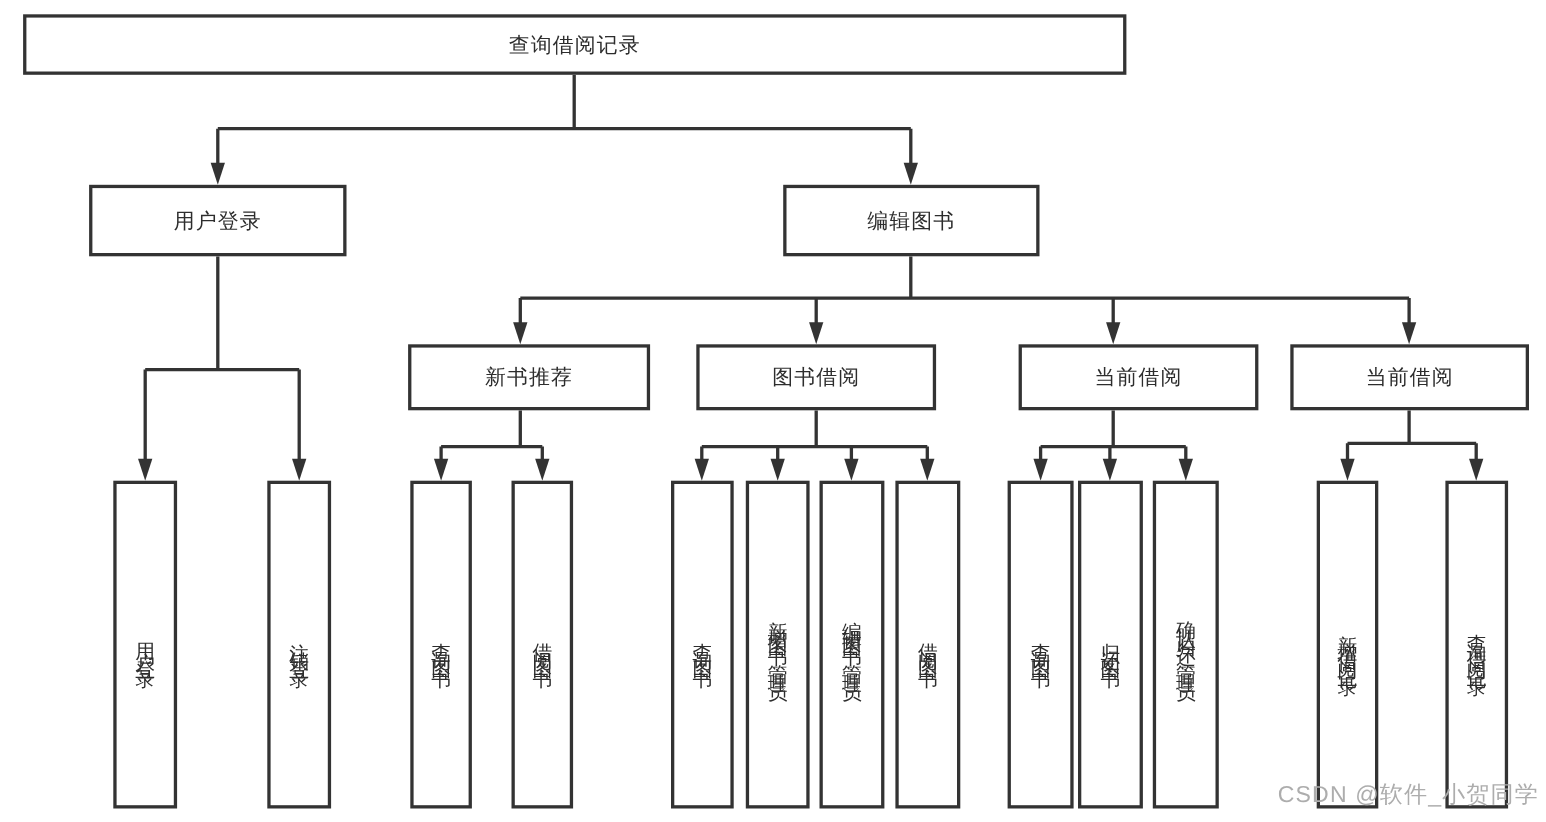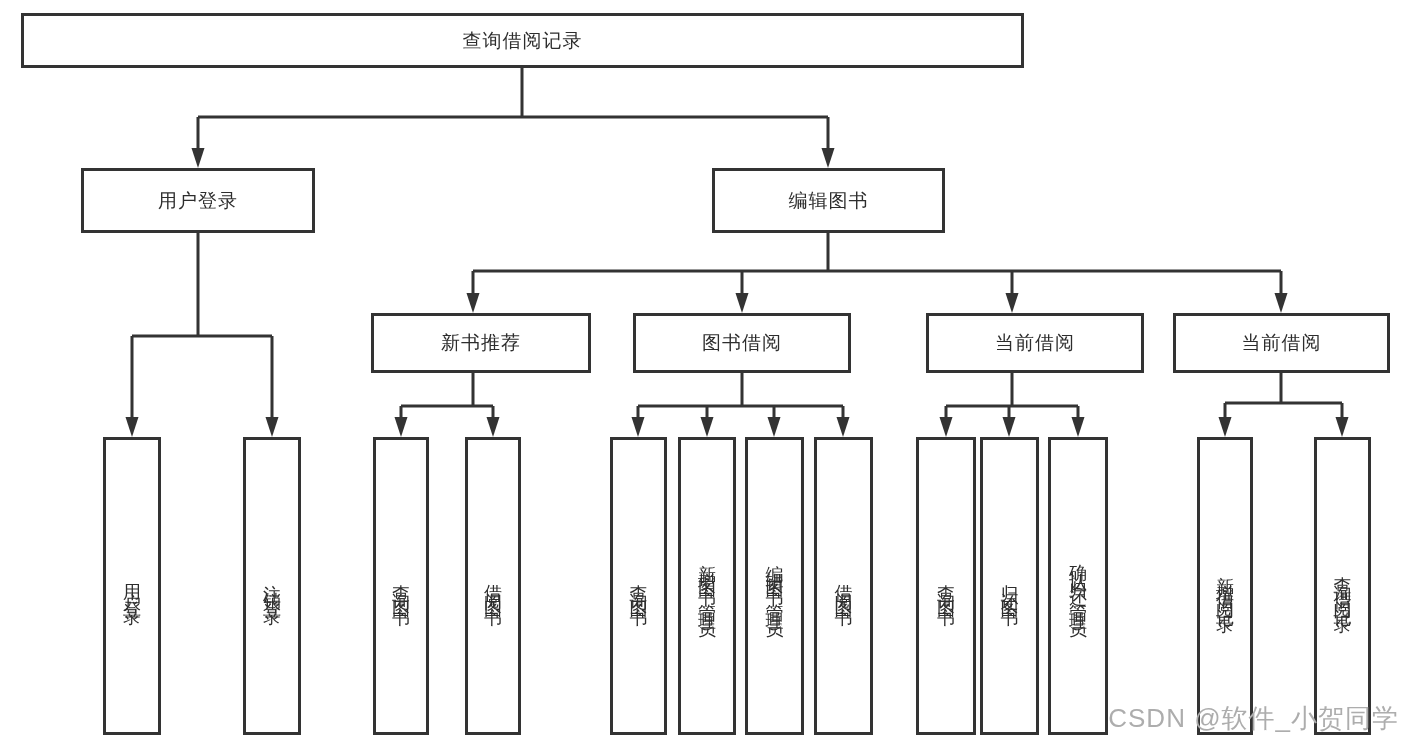--- a/index.html
+++ b/index.html
@@ -36,21 +36,21 @@
   .node.v {
     writing-mode: vertical-rl;
     font-size: 18px;
     letter-spacing: 8px;
     line-height: 1;
   }
   .watermark {
     position: absolute;
     right: 6px;
     bottom: 11px;
-    font-size: 26px;
+    font-size: 21px;
     color: #adadad;
     letter-spacing: 1px;
     white-space: nowrap;
   }
 </style>
 </head>
 <body>
 
 <div class="canvas">
 

